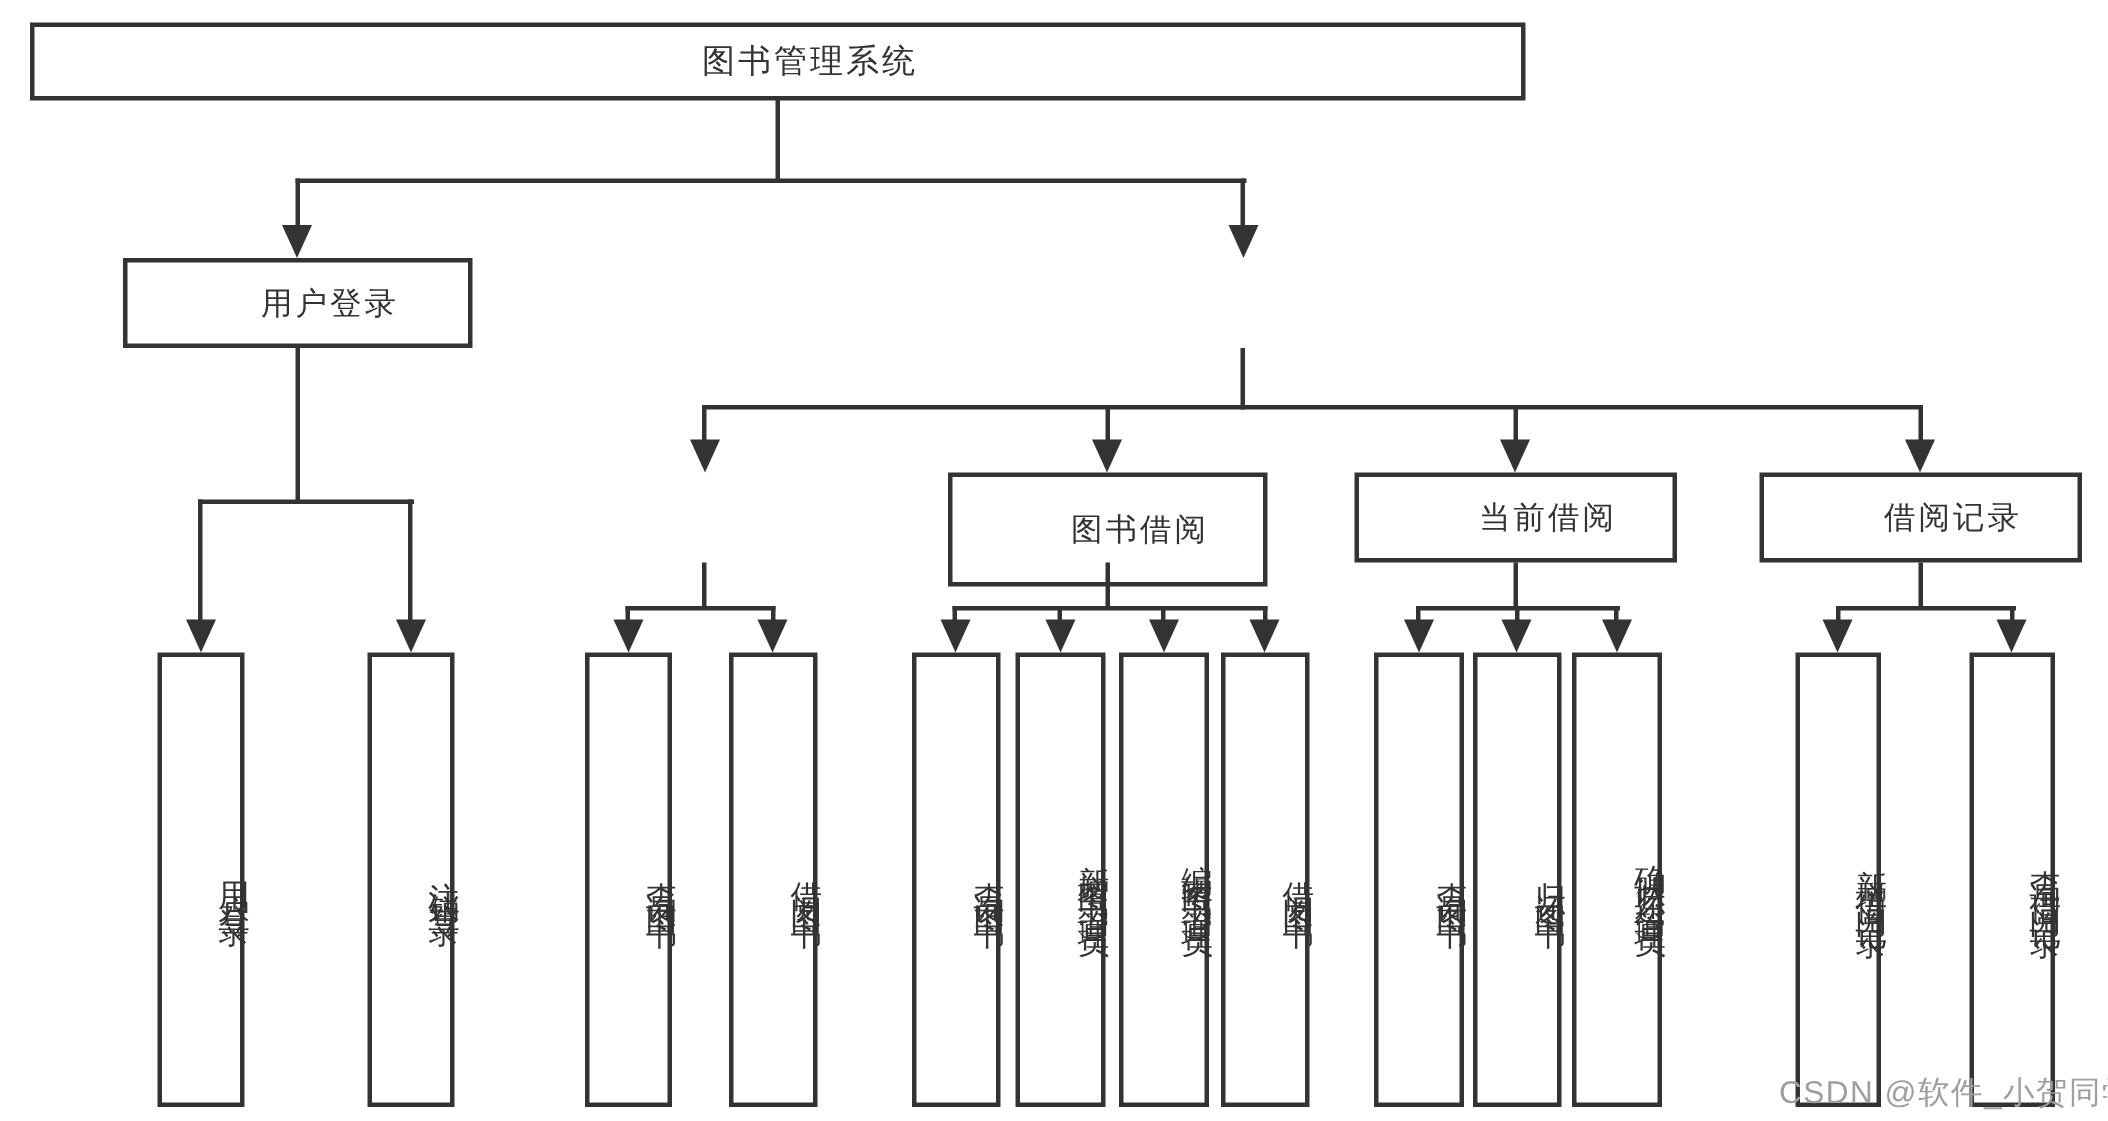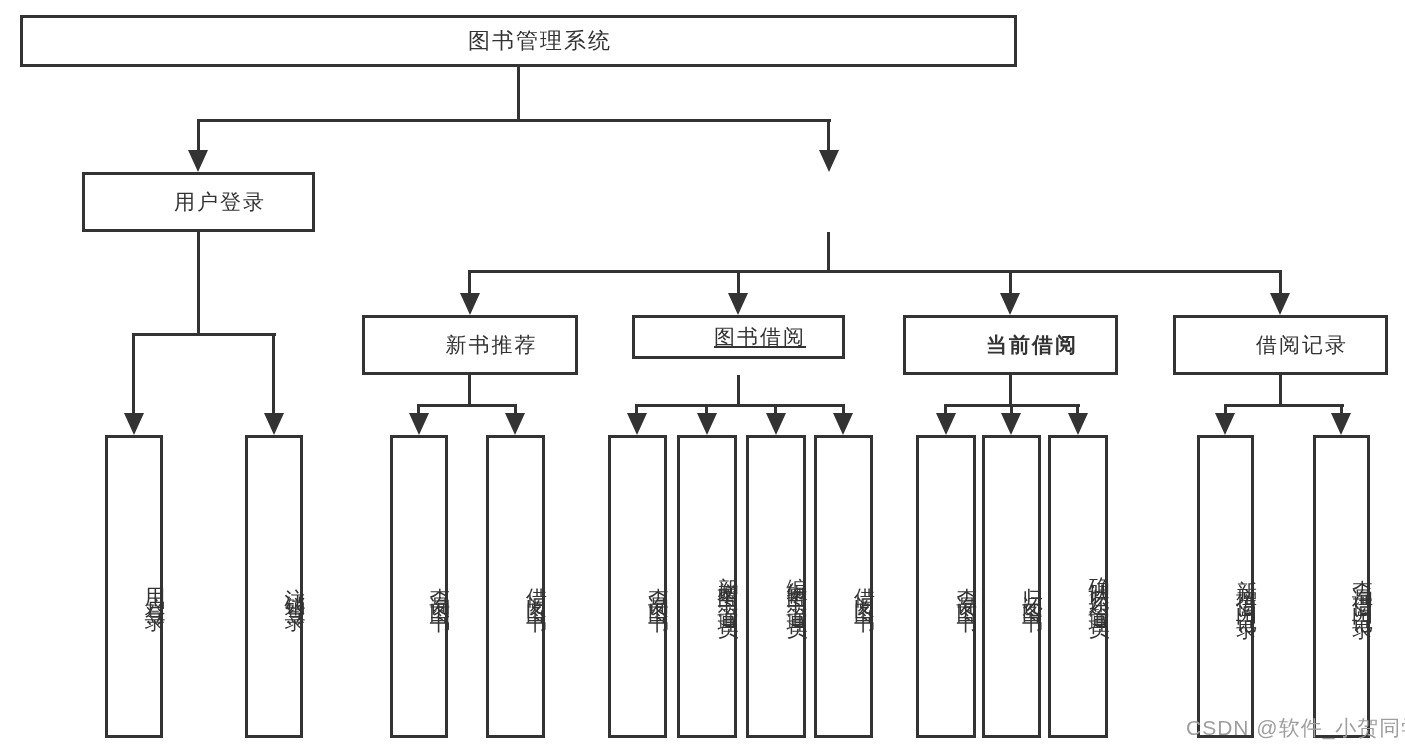--- a/index.html
+++ b/index.html
@@ -95,23 +95,22 @@
     <div class="vline" style="left:468px; top:270px; height:26px;"></div>
     <div class="arrow" style="left:460px; top:293px;"></div>
     <div class="vline" style="left:737px; top:270px; height:26px;"></div>
     <div class="arrow" style="left:728px; top:293px;"></div>
     <div class="vline" style="left:1009px; top:270px; height:26px;"></div>
     <div class="arrow" style="left:1000px; top:293px;"></div>
     <div class="vline" style="left:1279px; top:270px; height:26px;"></div>
     <div class="arrow" style="left:1270px; top:293px;"></div>
   </div>
 
-  <div class="node" style="left:362px; top:315px; width:216px; height:60px;">新书推荐</div>
-  <div class="node" style="left:632px; top:315px; width:213px; height:44px;text-decoration:underline;">图书借阅</div>
-  <div class="node" style="left:903px; top:315px; width:215px; height:60px;font-weight:bold;">当前借阅</div>
+  <div class="node" style="left:632px; top:315px; width:213px; height:76px;">图书借阅</div>
+  <div class="node" style="left:903px; top:315px; width:215px; height:60px;">当前借阅</div>
   <div class="node" style="left:1173px; top:315px; width:215px; height:60px;">借阅记录</div>
 
   <div>
     <div class="vline" style="left:468px; top:375px; height:31px;"></div>
     <div class="hline" style="left:417px; top:404px; width:100px;"></div>
     <div class="vline" style="left:417px; top:404px; height:11px;"></div>
     <div class="arrow" style="left:409px; top:413px;"></div>
     <div class="vline" style="left:514px; top:404px; height:11px;"></div>
     <div class="arrow" style="left:505px; top:413px;"></div>
   </div>

